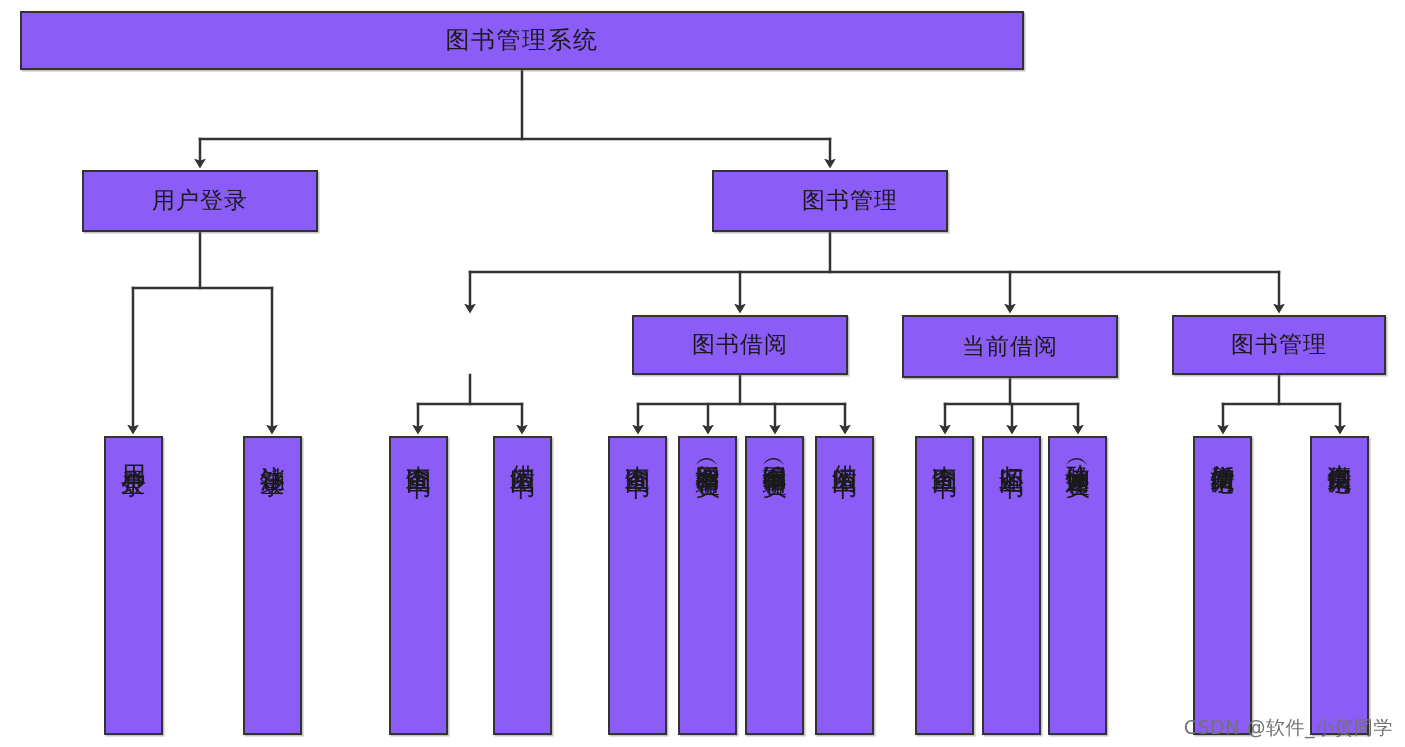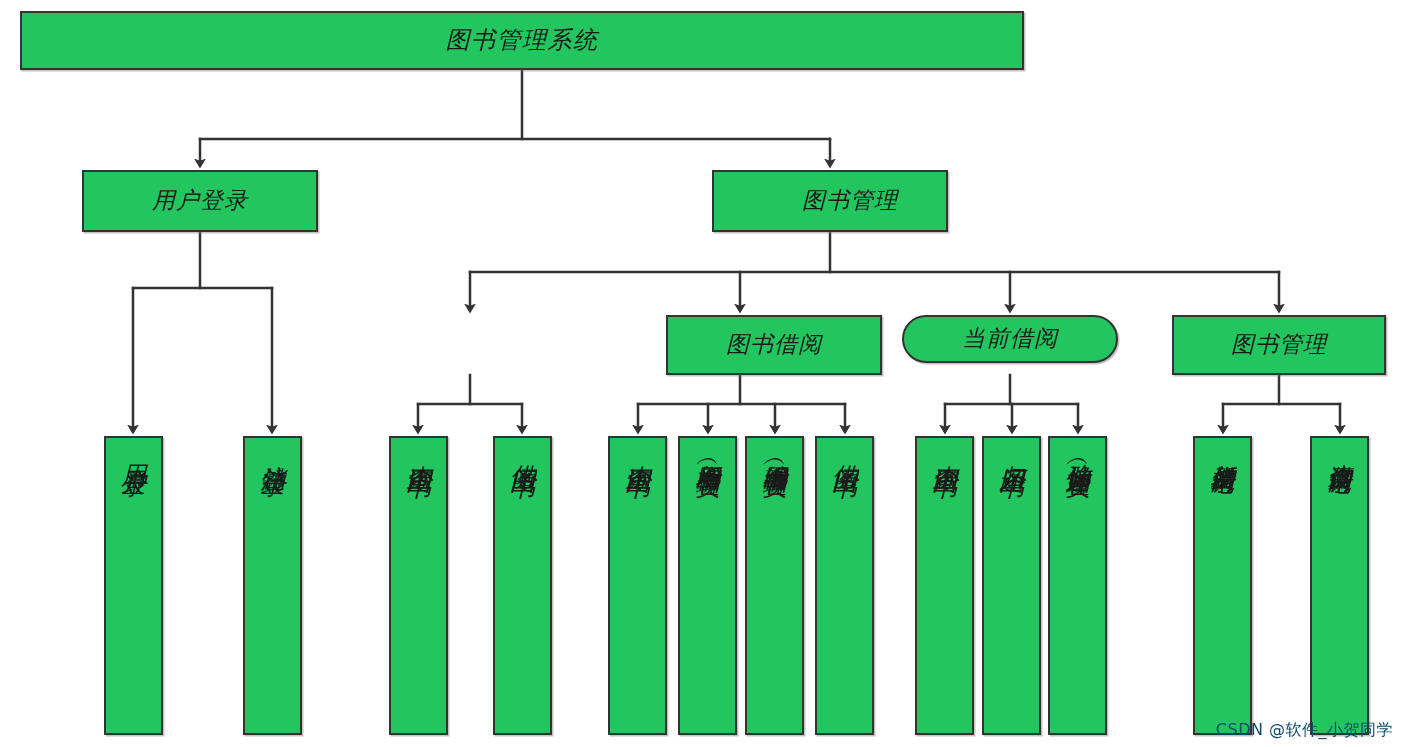--- a/index.html
+++ b/index.html
@@ -22,28 +22,27 @@
     position: absolute;
     left: 0;
     top: 0;
     width: 1405px;
     height: 747px;
     pointer-events: none;
   }
   .node {
     position: absolute;
     box-sizing: border-box;
-    background: #22c55e;
+    background: #8b5cf6;
     border: 2.5px solid #333333;
     display: flex;
     align-items: center;
     justify-content: center;
     color: #1a1a1a;
     box-shadow: 1.5px 1.5px 0 rgba(120,120,120,0.45);
-    font-style: italic;
   }
   .node .label {
     display: block;
     text-align: center;
     line-height: 1.12;
     white-space: pre;
   }
   
   .node.h .label {
     font-size: 23px;
@@ -67,22 +66,22 @@
     line-height: 1;
   }
   .node.v.tall .label {
     font-size: 24px;
     letter-spacing: 1.5px;
   }
   #watermark {
     position: absolute;
     right: 12px;
     bottom: 6px;
-    font-size: 16px;
-    color: #0c4a6e;
+    font-size: 19px;
+    color: #737373;
     letter-spacing: 0.5px;
     white-space: nowrap;
     user-select: none;
   }
 </style>
 </head>
 <body>
 
 <div id="diagram-root">
 
@@ -140,24 +139,24 @@
     <span class="label">图书管理系统</span>
   </div>
 
   <div class="node h" style="left:82px; top:170px; width:236px; height:62px;">
     <span class="label">用户登录</span>
   </div>
   <div class="node h" style="left:712px; top:170px; width:236px; height:62px;padding-left:40px;">
     <span class="label">图书管理</span>
   </div>
 
-  <div class="node h" style="left:632px; top:315px; width:216px; height:60px;margin-left:34px;">
+  <div class="node h" style="left:632px; top:315px; width:216px; height:60px;">
     <span class="label">图书借阅</span>
   </div>
-  <div class="node h" style="left:902px; top:315px; width:216px; height:48px;border-radius:24px;">
+  <div class="node h" style="left:902px; top:315px; width:216px; height:63px;">
     <span class="label">当前借阅</span>
   </div>
   <div class="node h" style="left:1172px; top:315px; width:214px; height:60px;">
     <span class="label">图书管理</span>
   </div>
 
   <div class="node v" style="left:104px; top:436px; width:59px; height:299px;">
     <span class="label">用户登录</span>
   </div>
   <div class="node v" style="left:243px; top:436px; width:59px; height:299px;">

